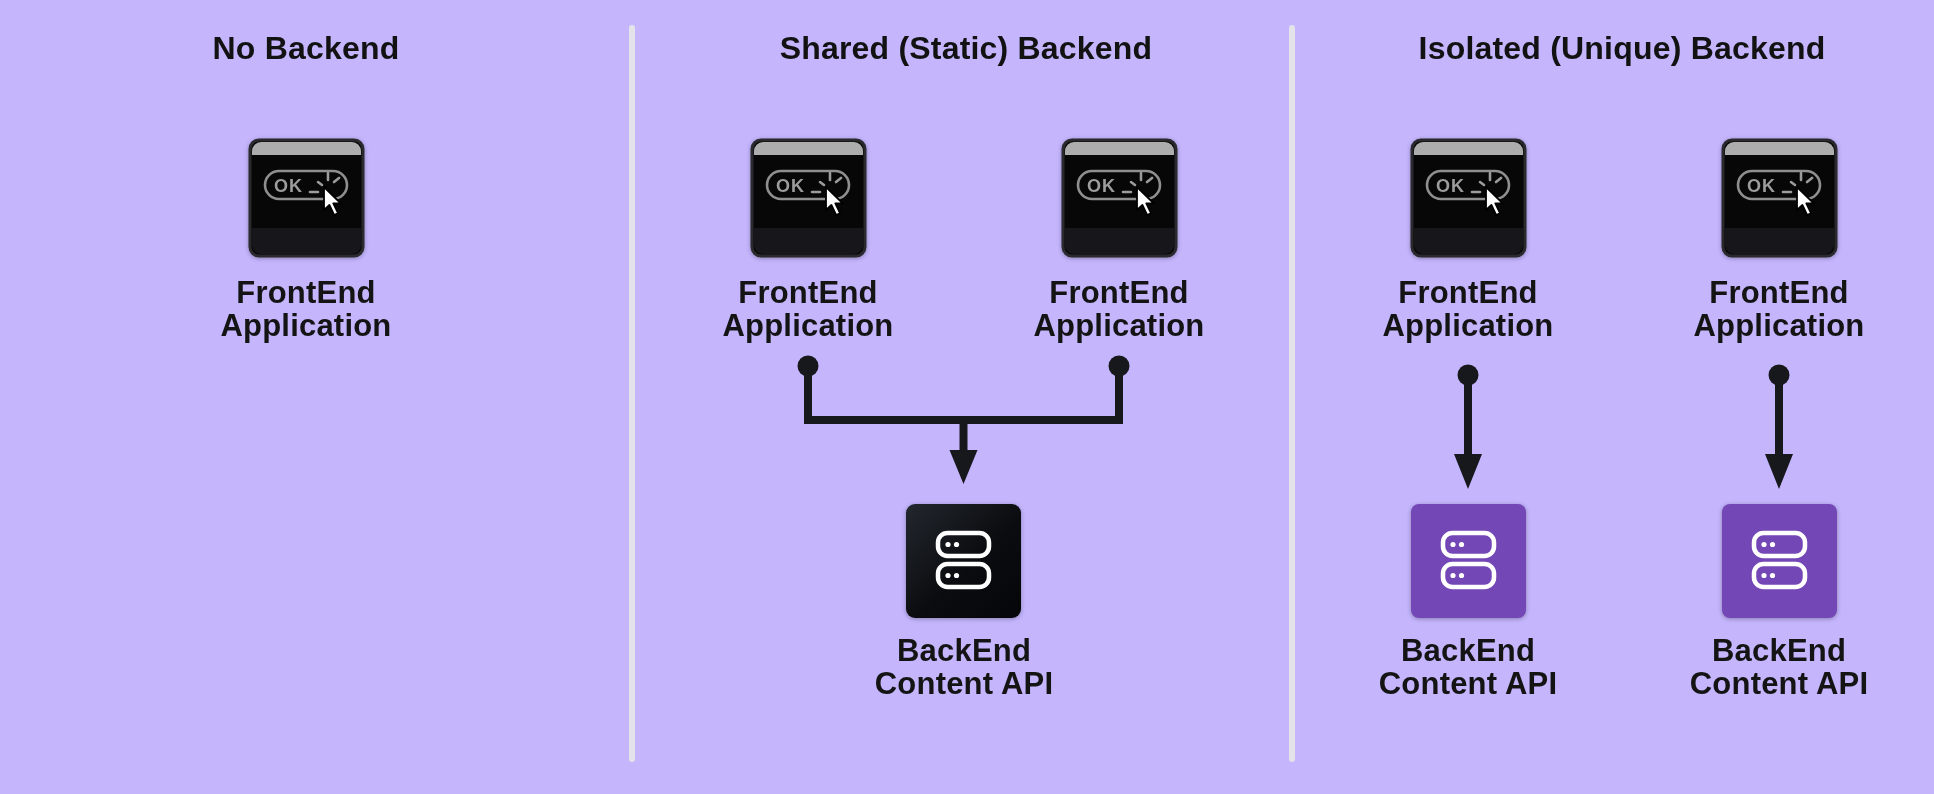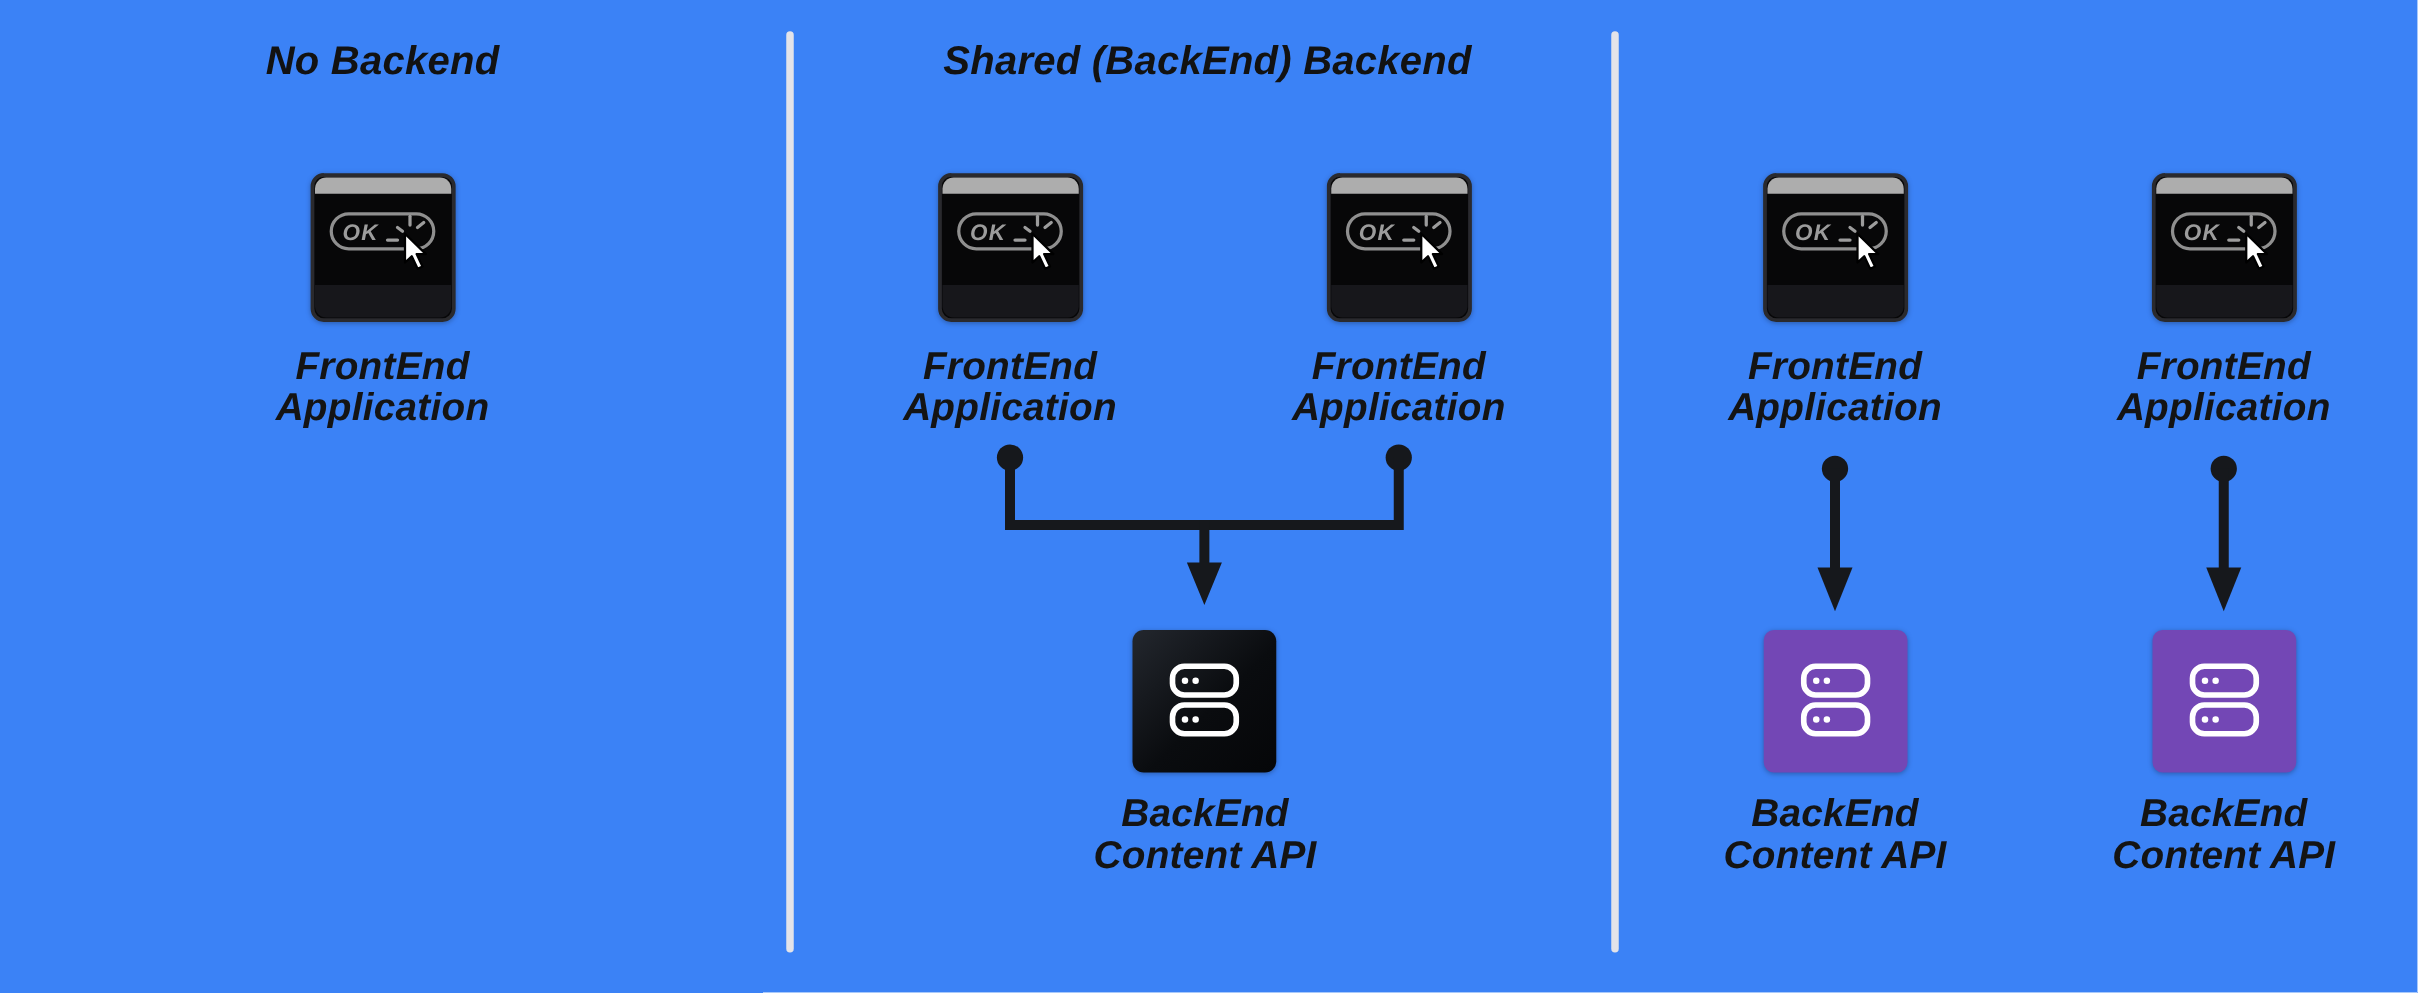--- a/index.html
+++ b/index.html
@@ -1,22 +1,21 @@
 <!DOCTYPE html>
 <html><head>
 <meta charset="utf-8">
 <style>
   html,body{margin:0;padding:0;background:#ffffff;}
   .canvas{
     position:relative;
     width:1934px;height:794px;
-    background:#3b82f6;
+    background:#c4b5fd;
     font-family:"Liberation Sans","DejaVu Sans",sans-serif;
     overflow:hidden;
-    font-style:italic;
   }
   .col-title{
     position:absolute;top:30px;margin:0;
     transform:translateX(-50%);
     font-size:32px;font-weight:bold;color:#121212;
     white-space:nowrap;letter-spacing:0.2px;
   }
   .divider{
     position:absolute;top:25px;height:737px;width:6px;
     background:#e3e3e9;border-radius:3px;
@@ -34,21 +33,22 @@
 </style>
 </head>
 <body>
 
 <div class="canvas">
 
   <div class="divider" style="left:629px;"></div>
   <div class="divider" style="left:1289px;"></div>
 
   <h2 class="col-title" style="left:306px;">No Backend</h2>
-  <h2 class="col-title" style="left:966px;">Shared (BackEnd) Backend</h2>
+  <h2 class="col-title" style="left:966px;">Shared (Static) Backend</h2>
+  <h2 class="col-title" style="left:1622px;">Isolated (Unique) Backend</h2>
 
   <svg class="overlay" width="1934" height="794" viewBox="0 0 1934 794">
     <g>
       <circle class="cf" cx="808" cy="366" r="10.5"></circle>
       <circle class="cf" cx="1119" cy="366" r="10.5"></circle>
       <path class="cl" d="M808 366 V420 H1119 V366"></path>
       <path class="cl" d="M963.5 416 V452"></path>
       <path class="cf" d="M949.5 450 h28 L963.5 484 Z"></path>
     </g>
     <g>

